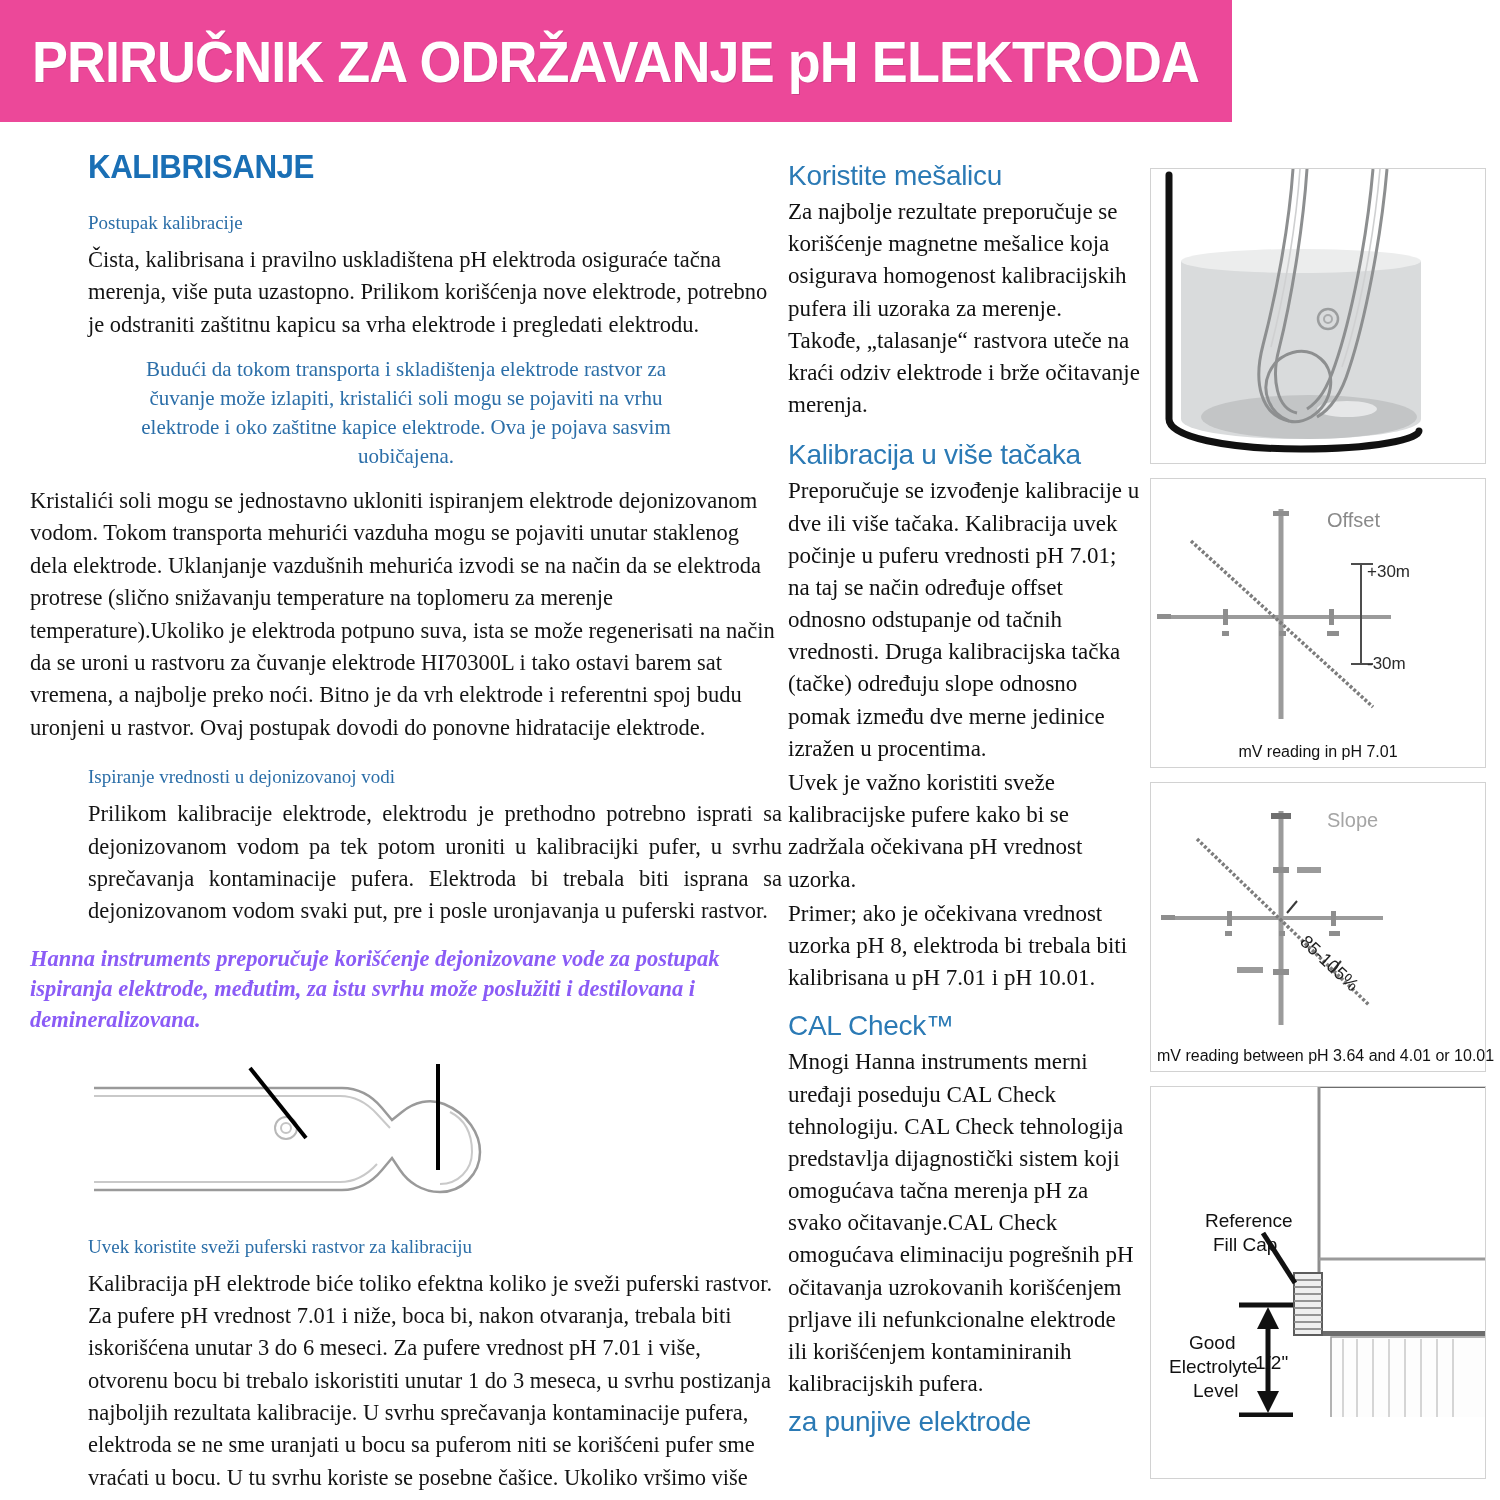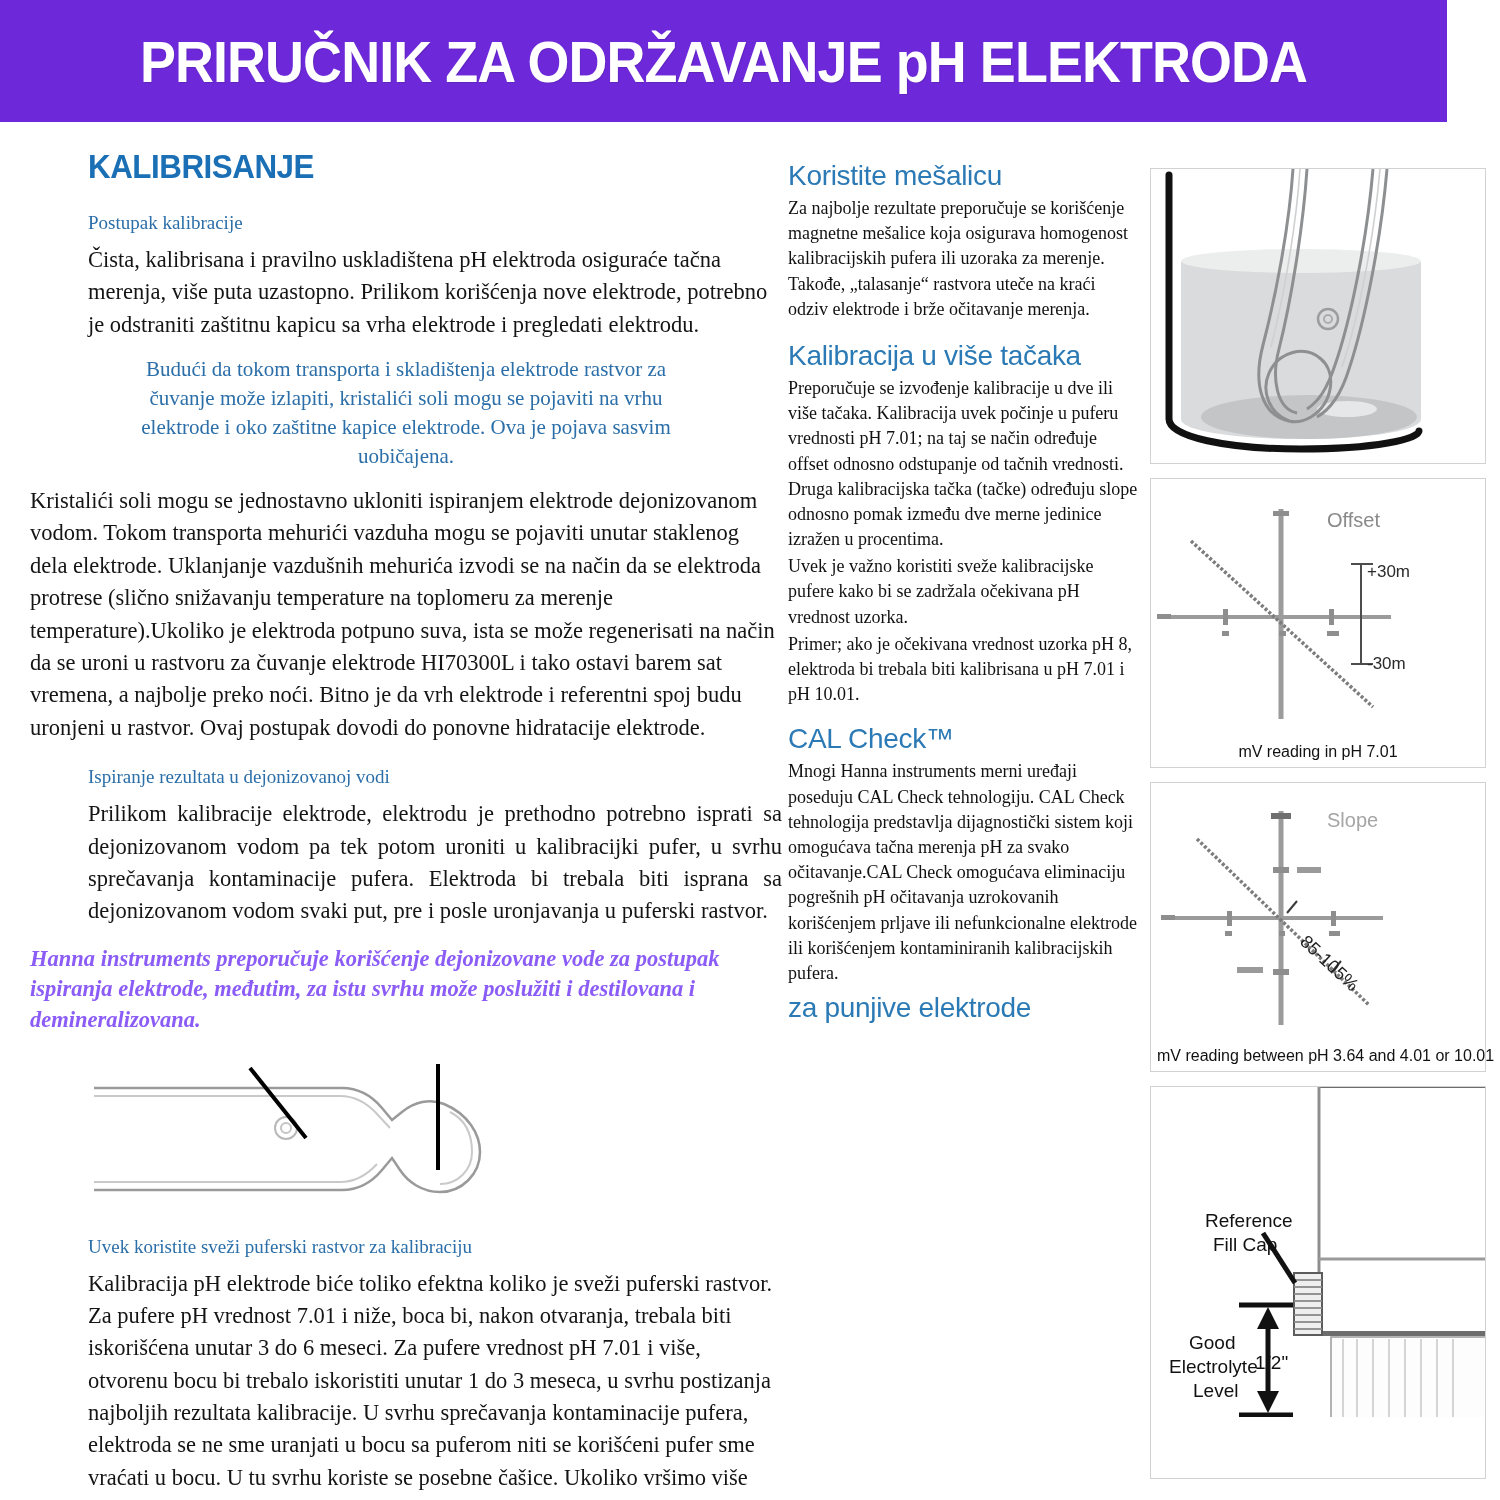--- a/index.html
+++ b/index.html
@@ -6,22 +6,22 @@
   body{
     width:1500px;height:1500px;
     background:#ffffff;
     font-family:"Liberation Serif", serif;
     overflow:hidden;
     position:relative;
   }
 
   
   .banner{
-    position:absolute;left:0;top:0;width:1447px;height:122px;
-    background:#6d28d9;
+    position:absolute;left:0;top:0;width:1232px;height:122px;
+    background:#ec4899;
     display:flex;align-items:center;justify-content:center;
   }
   .banner-title{
     font-family:"Liberation Sans", sans-serif;
     font-weight:bold;
     font-size:58px;
     letter-spacing:-1px;
     color:#ffffff;
     white-space:nowrap;
     transform:scaleX(0.93);
@@ -71,21 +71,21 @@
     font-size:22.5px;
     line-height:1.44;
     color:#141414;
     margin:0 0 14px 0;
     text-align:left;
   }
   p.body-just{
     text-align:justify;
   }
   p.body-narrow{
-    font-size:18px;
+    font-size:23px;
     line-height:1.40;
     color:#111;
     margin:0 0 2px 0;
   }
   p.callout{
     font-size:21px;
     line-height:1.38;
     color:#2b6ea8;
     text-align:center;
     margin:0 0 14px 0;
@@ -150,21 +150,21 @@
   <div class="indent-l">
     <h2 class="sub-blue">Postupak kalibracije</h2>
     <p class="body">Čista, kalibrisana i pravilno uskladištena pH elektroda osiguraće tačna merenja, više puta uzastopno. Prilikom korišćenja nove elektrode, potrebno je odstraniti zaštitnu kapicu sa vrha elektrode i pregledati elektrodu.</p>
   </div>
 
   <p class="callout">Budući da tokom transporta i skladištenja elektrode rastvor za čuvanje može izlapiti, kristalići soli mogu se pojaviti na vrhu elektrode i oko zaštitne kapice elektrode. Ova je pojava sasvim uobičajena.</p>
 
   <p class="body" style="margin-left:0">Kristalići soli mogu se jednostavno ukloniti ispiranjem elektrode dejonizovanom vodom. Tokom transporta mehurići vazduha mogu se pojaviti unutar staklenog dela elektrode. Uklanjanje vazdušnih mehurića izvodi se na način da se elektroda protrese (slično snižavanju temperature na toplomeru za merenje temperature).Ukoliko je elektroda potpuno suva, ista se može regenerisati na način da se uroni u rastvoru za čuvanje elektrode HI70300L i tako ostavi barem sat vremena, a najbolje preko noći. Bitno je da vrh elektrode i referentni spoj budu uronjeni u rastvor. Ovaj postupak dovodi do ponovne hidratacije elektrode.</p>
 
   <div class="indent-l2" style="margin-top:22px">
-    <h2 class="sub-blue">Ispiranje rezultata u dejonizovanoj vodi</h2>
+    <h2 class="sub-blue">Ispiranje vrednosti u dejonizovanoj vodi</h2>
     <p class="body body-just">Prilikom kalibracije elektrode, elektrodu je prethodno potrebno isprati sa dejonizovanom vodom pa tek potom uroniti u kalibracijki pufer, u svrhu sprečavanja kontaminacije pufera. Elektroda bi trebala biti isprana sa dejonizovanom vodom svaki put, pre i posle uronjavanja u puferski rastvor.</p>
   </div>
 
   <p class="callout-italic" style="margin-top:16px">Hanna instruments preporučuje korišćenje dejonizovane vode za postupak ispiranja elektrode, međutim, za istu svrhu može poslužiti i destilovana i demineralizovana.</p>
 
   <div class="electrode-fig">
     <svg viewBox="0 0 640 160" width="640" height="160" xmlns="http://www.w3.org/2000/svg">
       <g fill="none" stroke="#9a9a9a" stroke-width="2.5">
         <path d="M4,36 L252,36 C268,36 282,44 292,56 L302,68 L312,60 C324,50 340,46 354,52 C378,62 390,82 390,100 C390,122 372,140 350,140 C332,140 318,130 310,118 L302,106 L292,118 C282,130 268,138 252,138 L4,138"></path>
       </g>

